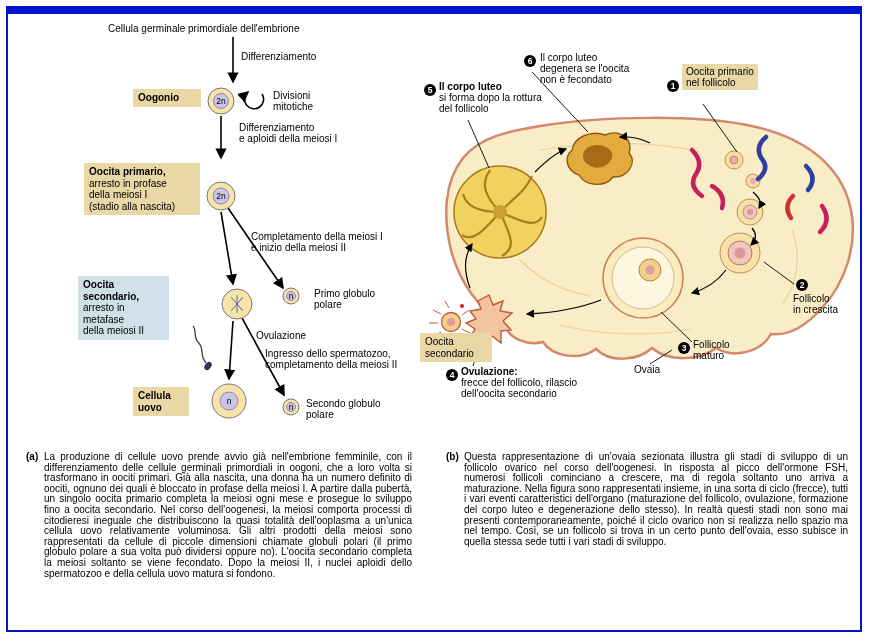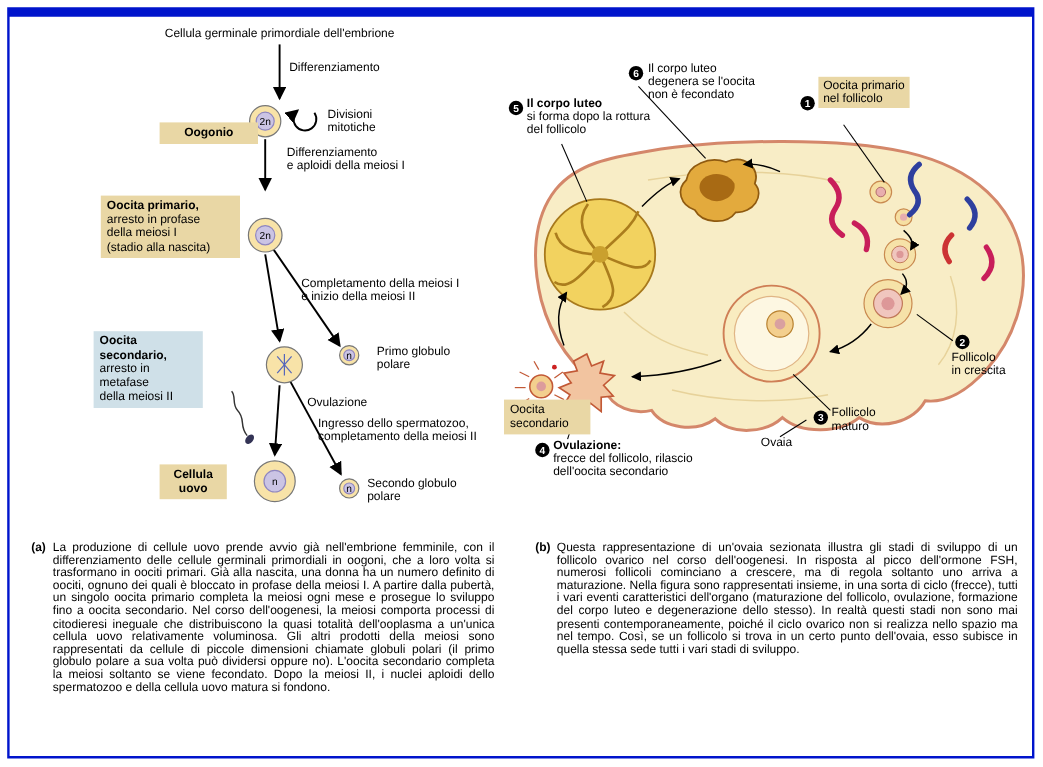--- a/index.html
+++ b/index.html
@@ -1,21 +1,21 @@
 <!DOCTYPE html>
 <html><head>
 <meta charset="utf-8">
 <style>
   *{margin:0;padding:0;box-sizing:border-box}
   html,body{width:869px;height:639px;background:#ffffff;font-family:"Liberation Sans",sans-serif;color:#000;overflow:hidden;position:relative}
   .frame{position:absolute;left:6px;top:6px;width:856px;height:626px;border:2px solid #0014cc;border-top:8px solid #0014cc;background:#fff;z-index:0}
   .art{position:absolute;left:0;top:0;z-index:1}
   .lbl{position:absolute;z-index:2;font-size:10px;line-height:1.12;color:#000;white-space:nowrap}
   .lbl .ln{display:block}
-  .center{text-align:center}
+  .center{text-align:left}
   .b{font-weight:bold}
   .box{position:absolute;z-index:2;font-size:10px;line-height:1.15;padding:3px 5px;color:#000}
   .beige{background:#e9d7a5}
   .bluebox{background:#cfe0e8}
   .box .ln{display:block}
   .numpos{position:absolute;z-index:3;width:12px;height:12px;border-radius:50%;background:#000;color:#fff;font-size:8.5px;font-weight:bold;text-align:center;line-height:12px}
   .ploidy{position:absolute;z-index:3;font-size:8.5px;transform:translate(-50%,-50%);z-index:3}
   .caption{position:absolute;z-index:2;font-size:10px;line-height:10.6px;text-align:justify;padding-left:18px}
   .caption .tag{position:absolute;left:0;top:0;font-weight:bold}
 </style>
@@ -160,21 +160,21 @@
       <line x1="692" y1="342" x2="661" y2="312"></line>
       <line x1="473" y1="366" x2="480" y2="344"></line>
       <line x1="650" y1="364" x2="672" y2="350"></line>
     </g>
   </g>
 </svg>
 
 <div class="lbl center" style="left:108px;top:23px;width:250px">Cellula germinale primordiale dell'embrione</div>
 <div class="lbl" style="left:241px;top:51px">Differenziamento</div>
 
-<div class="box beige center b" style="left:133px;top:102px;width:82px">Oogonio</div>
+<div class="box beige center b" style="left:133px;top:89px;width:68px">Oogonio</div>
 <span class="ploidy" style="left:221px;top:101px">2n</span>
 
 <div class="lbl" style="left:273px;top:90px">
   <span class="ln">Divisioni</span>
   <span class="ln">mitotiche</span>
 </div>
 
 <div class="lbl" style="left:239px;top:122px">
   <span class="ln">Differenziamento</span>
   <span class="ln">e aploidi della meiosi I</span>

